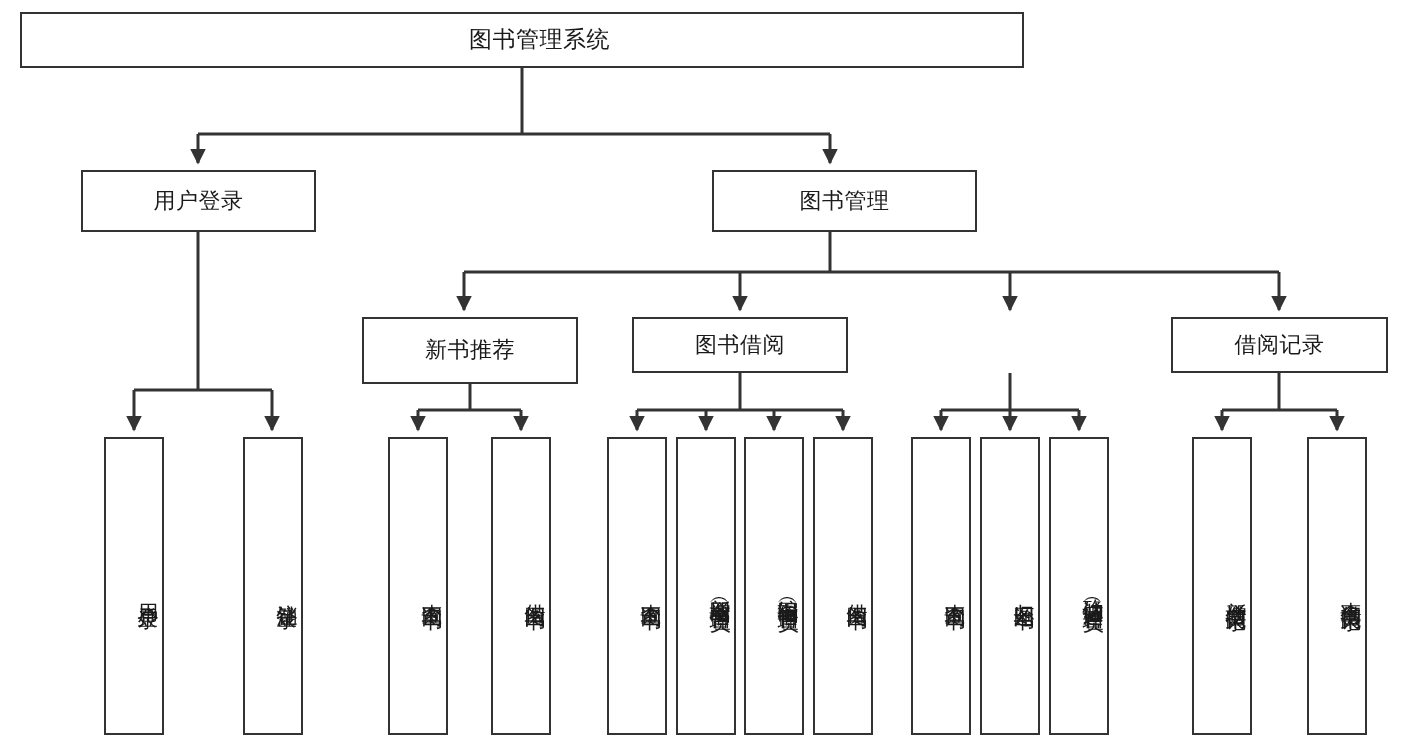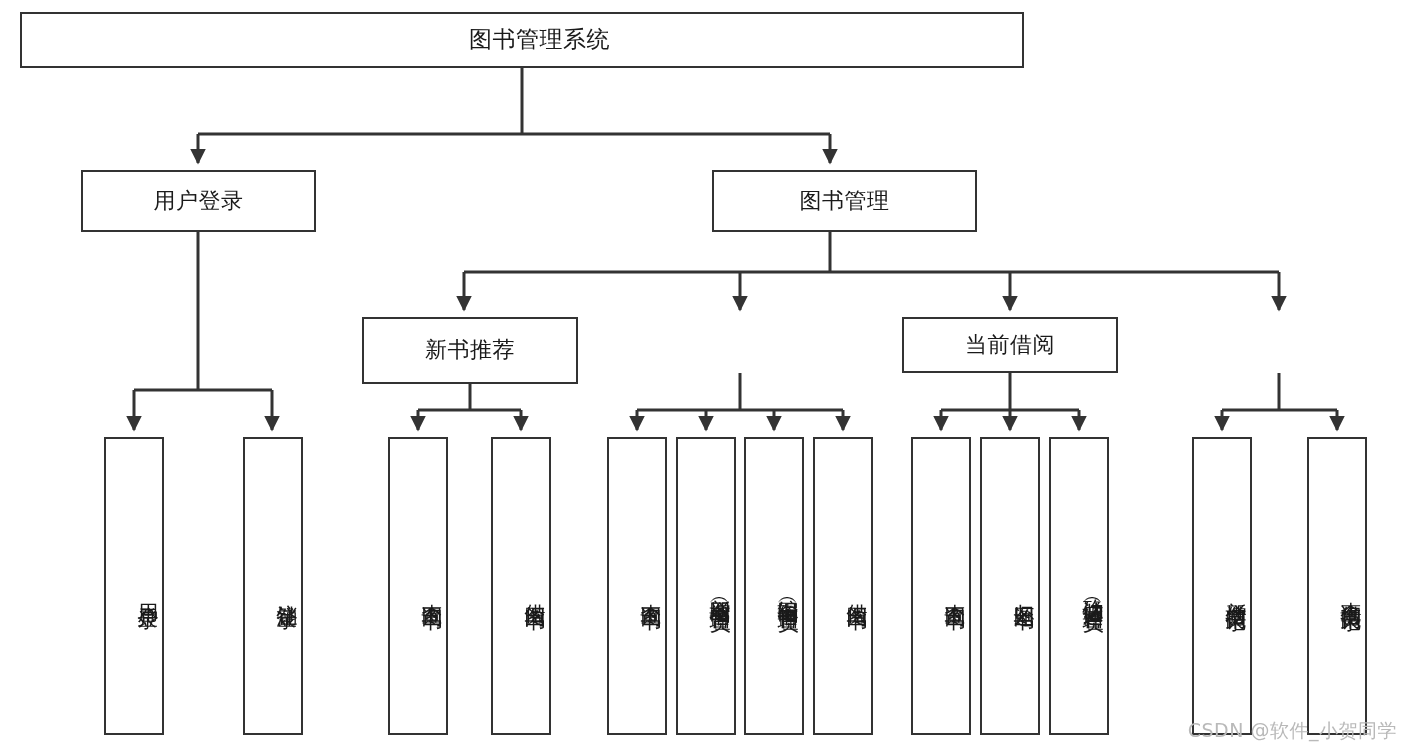--- a/index.html
+++ b/index.html
@@ -135,22 +135,25 @@
   <div class="node node-h" style="left:81px; top:170px; width:235px; height:62px;">
     <span>用户登录</span>
   </div>
   <div class="node node-h" style="left:712px; top:170px; width:265px; height:62px;">
     <span>图书管理</span>
   </div>
 
   <div class="node node-h" style="left:362px; top:317px; width:216px; height:67px;">
     <span>新书推荐</span>
   </div>
-  <div class="node node-h" style="left:902px; top:317px; width:216px; height:56px;">
-    <span>当前借阅</span>
+  <div class="node node-h" style="left:632px; top:317px; width:216px; height:56px;">
+    <span>图书借阅</span>
+  </div>
+  <div class="node node-h" style="left:1171px; top:317px; width:217px; height:56px;">
+    <span>借阅记录</span>
   </div>
 
   <div class="node node-v" style="left:104px; top:437px; width:60px; height:298px;">
     <span class="vtext">用户登录</span>
   </div>
   <div class="node node-v" style="left:243px; top:437px; width:60px; height:298px;">
     <span class="vtext">注销登录</span>
   </div>
 
   <div class="node node-v" style="left:388px; top:437px; width:60px; height:298px;">
@@ -183,15 +186,14 @@
     <span class="vtext">确认归还（管理员）</span>
   </div>
 
   <div class="node node-v" style="left:1192px; top:437px; width:60px; height:298px;">
     <span class="vtext">新增借阅记录</span>
   </div>
   <div class="node node-v" style="left:1307px; top:437px; width:60px; height:298px;">
     <span class="vtext">查询借阅记录</span>
   </div>
 
-  <div id="watermark">CSDN @软件_小贺同学</div>
 
 </div>
 
 </body></html>

